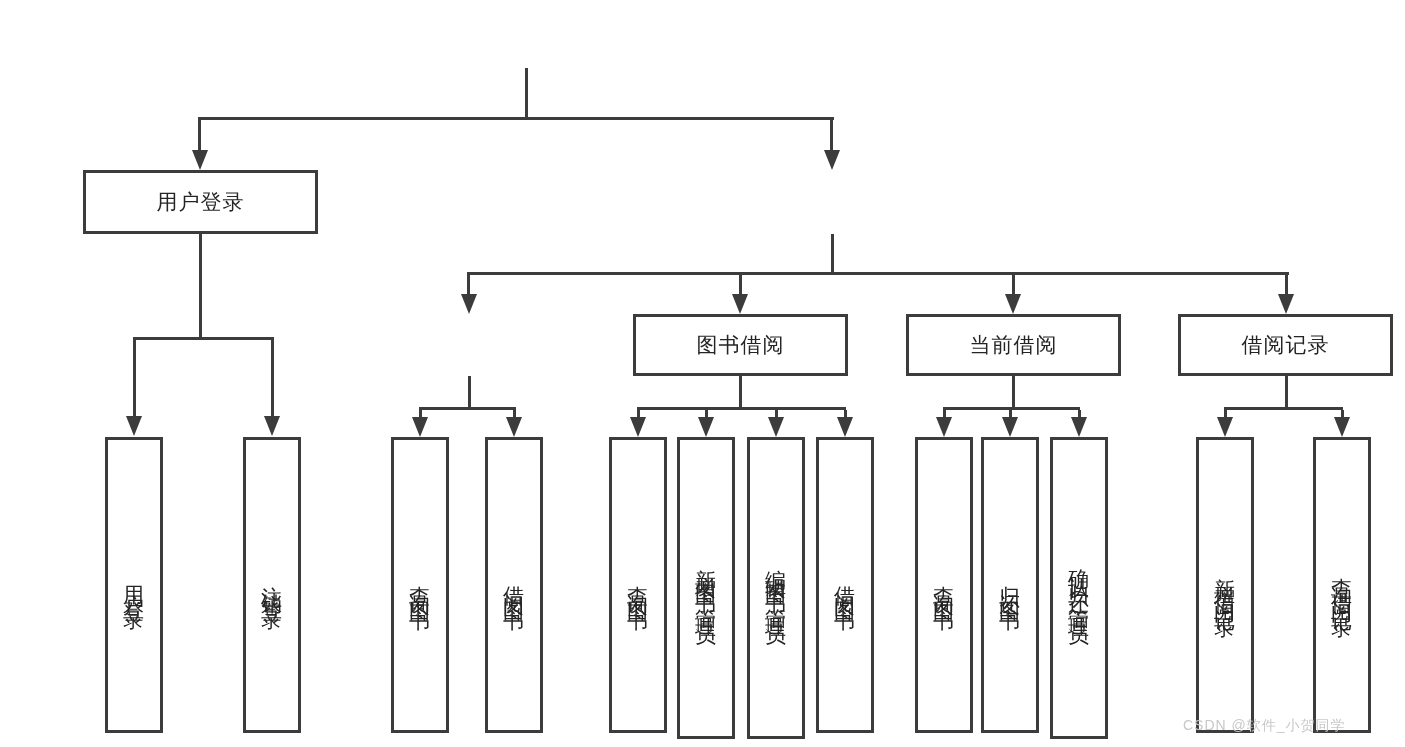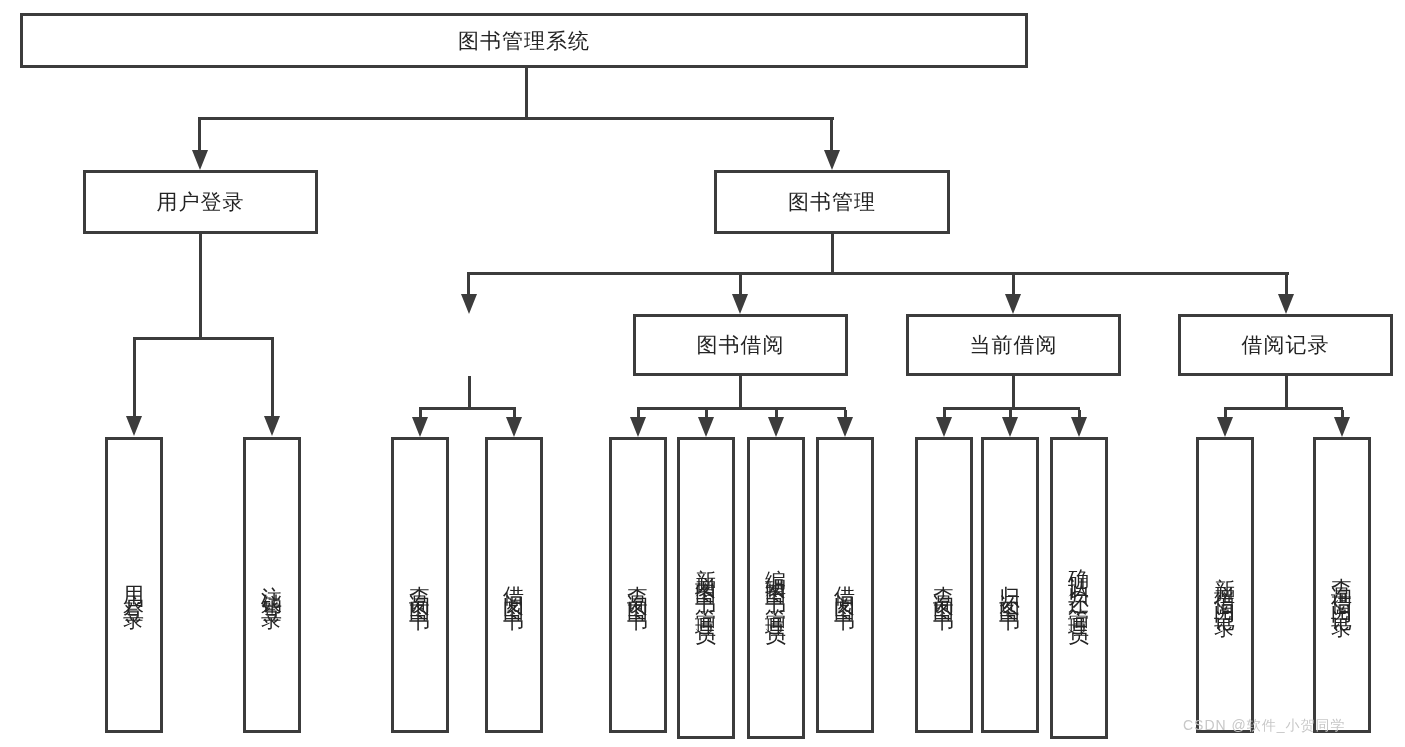--- a/index.html
+++ b/index.html
@@ -34,31 +34,29 @@
   .watermark{
     position:absolute;left:1183px;top:717px;z-index:5;
     font-size:14px;color:var(--wm);letter-spacing:1px;white-space:nowrap;
   }
 </style>
 </head>
 <body>
 
 <div class="canvas">
 
-  <div class="box hbox" style="left:20px;top:13px;width:1008px;height:55px;">图书管理系统</div>
 
   <div class="v" style="left:525px;top:68px;height:51px;"></div>
   <div class="h" style="left:198px;top:117px;width:636px;"></div>
   <div class="v" style="left:198px;top:120px;height:31px;"></div>
   <div class="arrow" style="left:192px;top:150px;"></div>
   <div class="v" style="left:830px;top:120px;height:31px;"></div>
   <div class="arrow" style="left:824px;top:150px;"></div>
 
   <div class="box hbox" style="left:83px;top:170px;width:235px;height:64px;">用户登录</div>
-  <div class="box hbox" style="left:714px;top:170px;width:236px;height:64px;">图书管理</div>
 
   <div class="v" style="left:199px;top:234px;height:104px;"></div>
   <div class="h" style="left:133px;top:337px;width:141px;"></div>
   <div class="v" style="left:133px;top:340px;height:77px;"></div>
   <div class="arrow" style="left:126px;top:416px;"></div>
   <div class="v" style="left:271px;top:340px;height:77px;"></div>
   <div class="arrow" style="left:264px;top:416px;"></div>
 
   <div class="v" style="left:831px;top:234px;height:41px;"></div>
   <div class="h" style="left:467px;top:272px;width:822px;"></div>

